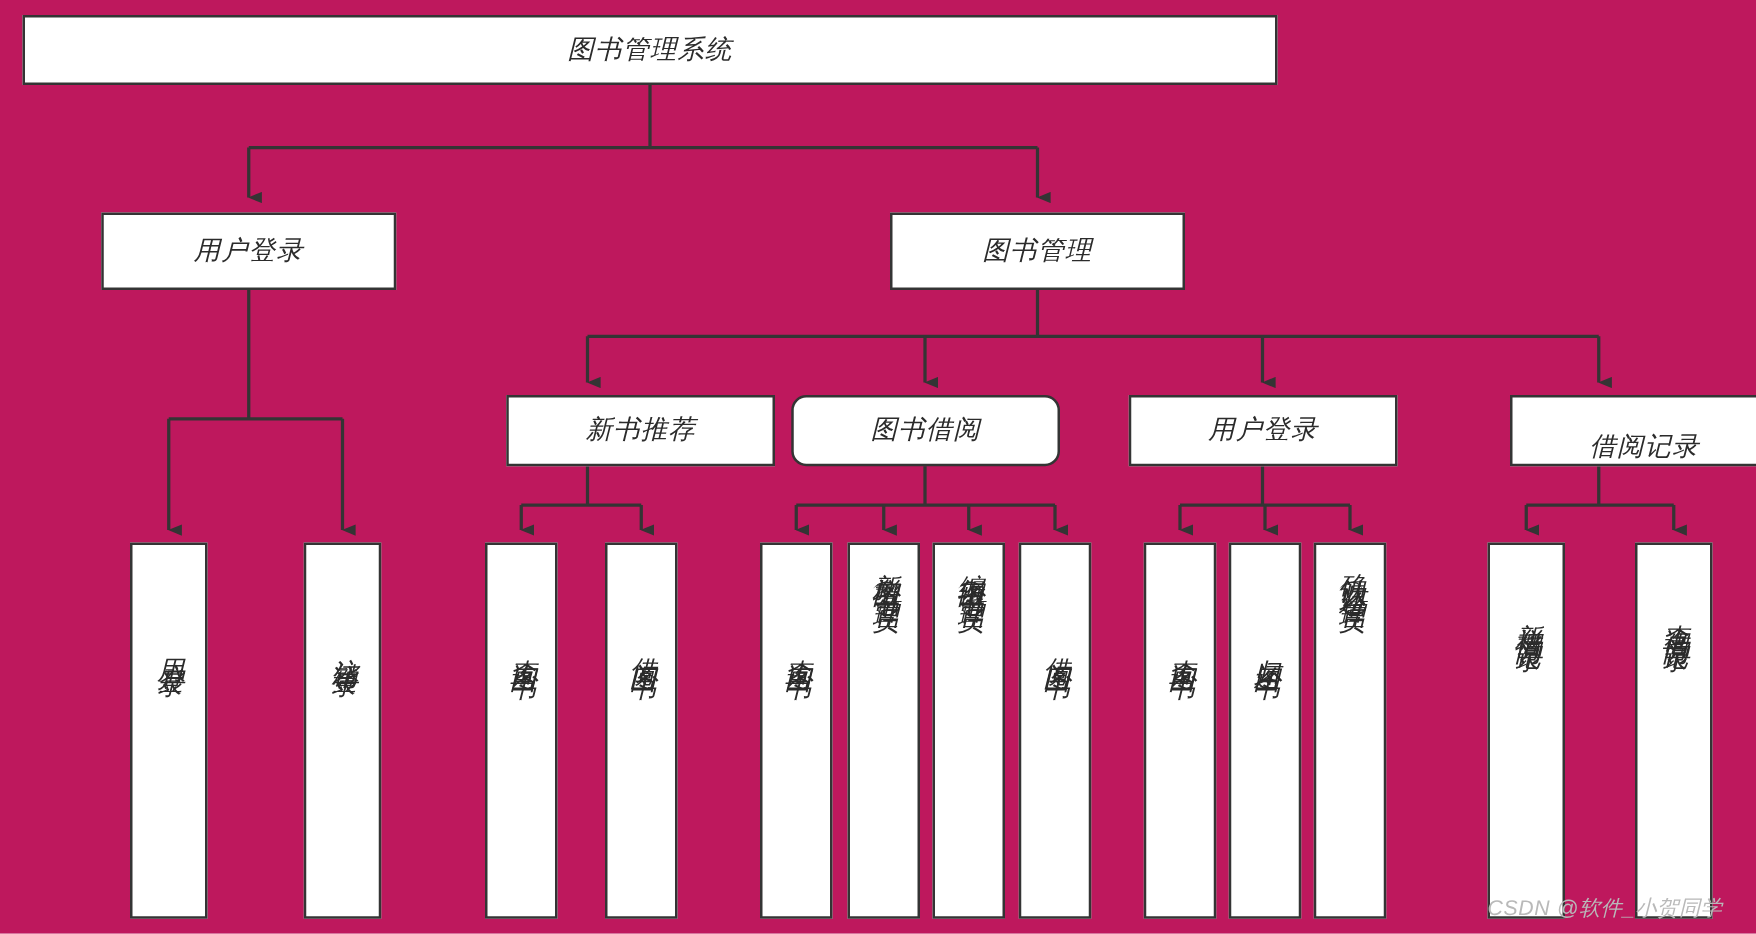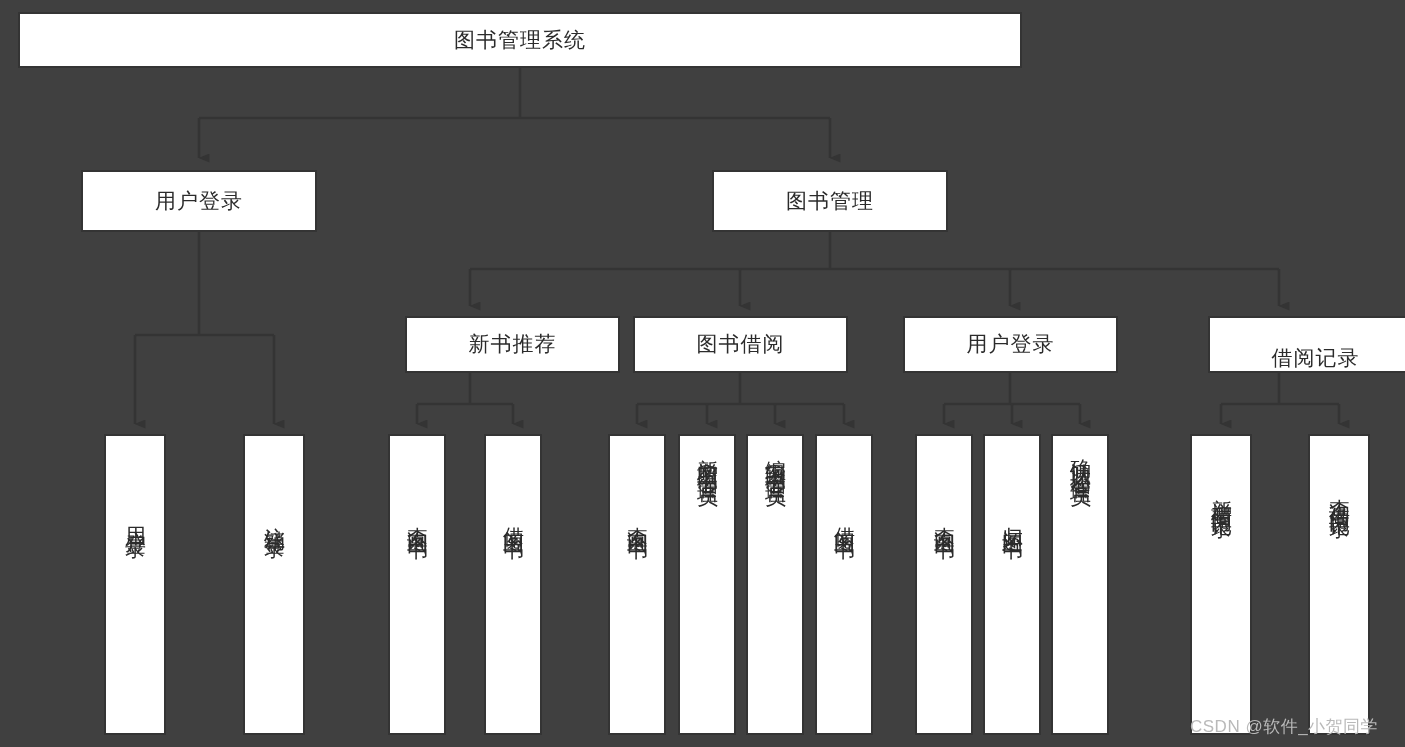--- a/index.html
+++ b/index.html
@@ -10,21 +10,22 @@
   body {
     width: 1405px;
     height: 747px;
     font-family: "Liberation Sans", "DejaVu Sans", sans-serif;
     overflow: hidden;
   }
   #diagram-root {
     position: relative;
     width: 1405px;
     height: 747px;
-    background: #404040;
+    background: #be185d;
+    font-style: italic;
   }
   svg#wires {
     position: absolute;
     left: 0;
     top: 0;
     width: 1405px;
     height: 747px;
     pointer-events: none;
   }
   .node {
@@ -139,21 +140,21 @@
       </div>
       <div class="node horiz" style="left: 81px; top: 170px; width: 236px; height: 62px;">
         <span class="label">用户登录</span>
       </div>
       <div class="node horiz" style="left: 712px; top: 170px; width: 236px; height: 62px; text-align: right;">
         <span class="label">图书管理</span>
       </div>
       <div class="node horiz" style="left: 363px; top: 316px; width: 215px; height: 57px; margin-left: 42px;">
         <span class="label">新书推荐</span>
       </div>
-      <div class="node horiz" style="left: 633px; top: 316px; width: 215px; height: 57px;">
+      <div class="node horiz" style="left: 633px; top: 316px; width: 215px; height: 57px; border-radius: 12px;">
         <span class="label">图书借阅</span>
       </div>
       <div class="node horiz" style="left: 903px; top: 316px; width: 215px; height: 57px;">
         <span class="label">用户登录</span>
       </div>
       <div class="node horiz" style="left: 1208px; top: 316px; width: 215px; height: 57px; align-items: flex-end;">
         <span class="label">借阅记录</span>
       </div>
       <div class="node vert mid" style="left: 104px; top: 434px; width: 62px; height: 301px;">
         <span class="label">用户登录</span>

